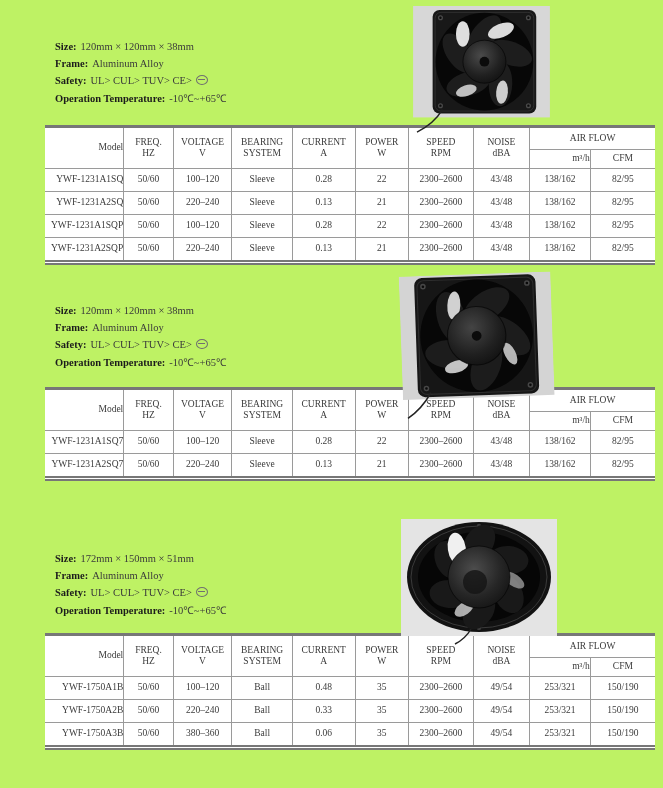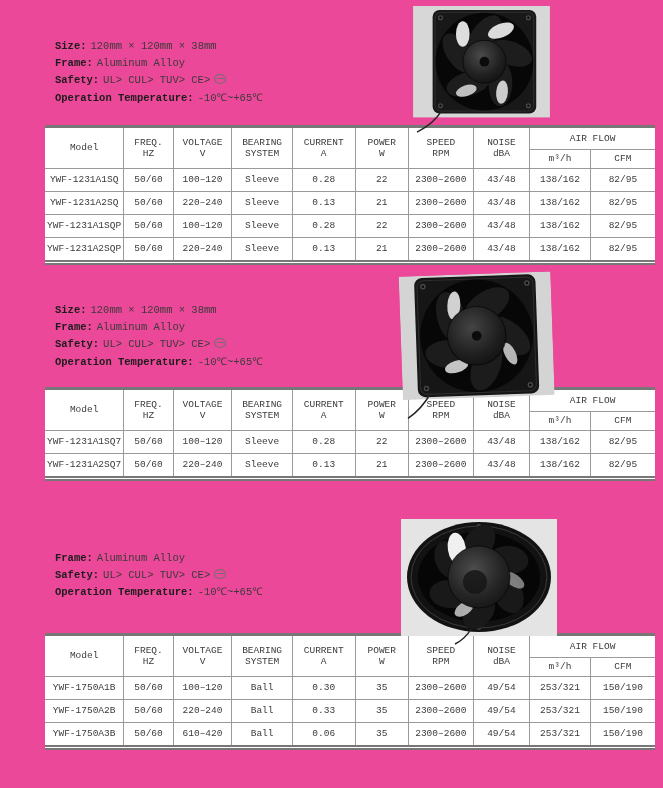--- a/index.html
+++ b/index.html
@@ -1,18 +1,18 @@
 <!DOCTYPE html>
 <html><head>
 <meta charset="utf-8">
 <style>
   html,body { margin:0; padding:0; background:#ffffff; }
   .page {
-    position:relative; width:663px; height:788px; background:#ec4899;
-    font-family:Liberation Mono, monospace; overflow:hidden;
+    position:relative; width:663px; height:788px; background:#bef264;
+    font-family:Liberation Serif, serif; overflow:hidden;
   }
   
   .info { position:absolute; left:55px; }
   .iline { font-size:10.5px; line-height:17.2px; color:#3a3a3a; white-space:nowrap; }
   .iline b { color:#1c1c1c; font-weight:bold; }
   .iv { margin-left:4px; }
   .cert {
     display:inline-block; width:10px; height:8px; border:1px solid #707070;
     border-radius:50%; margin-left:4px; vertical-align:-1px; position:relative;
   }
@@ -33,21 +33,21 @@
   }
   #table1 { top:125px; }
   #table2 { top:387px; }
   #table3 { top:633px; }
   table.spec { width:100%; border-collapse:collapse; table-layout:fixed; }
   table.spec th, table.spec td {
     border:1px solid #9a9a9a; font-size:9.5px; font-weight:normal;
     color:#3b3b3b; text-align:center; padding:0; line-height:11px;
     overflow:hidden; white-space:nowrap;
   }
-  table.spec tr > :first-child { border-left:none; }
+  table.spec tr > :first-child { border-left:none;text-align:right; }
   table.spec tr > :last-child  { border-right:none; }
   table.spec thead tr.h1 > *   { border-top:none; }
   table.spec tbody tr:last-child > td { border-bottom:none; }
   table.spec thead tr.h1 { height:21px; }
   table.spec thead tr.h2 { height:19px; }
   table.spec tbody tr   { height:23px; }
 </style>
 </head>
 <body>
 
@@ -326,20 +326,21 @@
             <td>2300–2600</td>
             <td>43/48</td>
             <td>138/162</td>
             <td>82/95</td>
         </tr>
       </tbody>
     </table>
   </div>
 
   <div class="info" style="top:550px">
+    <div class="iline"><b>Size:</b><span class="iv">172mm × 150mm × 51mm</span></div>
     <div class="iline"><b>Frame:</b><span class="iv">Aluminum Alloy</span></div>
     <div class="iline"><b>Safety:</b><span class="iv">UL&gt; CUL&gt; TUV&gt; CE&gt;</span><span class="cert"></span></div>
     <div class="iline"><b>Operation Temperature:</b><span class="iv">-10℃~+65℃</span></div>
   </div>
 
   <div class="fan" id="fan3">
     <svg viewBox="0 0 156 126">
       <defs>
         <radialGradient id="hub3" cx="42%" cy="38%" r="78%">
           <stop offset="0%" stop-color="#4d4d4d"></stop>
@@ -423,21 +424,21 @@
           <th>m³/h</th>
           <th>CFM</th>
         </tr>
       </thead>
       <tbody>
         <tr>
           <td>YWF-1750A1B</td>
             <td>50/60</td>
             <td>100–120</td>
             <td>Ball</td>
-            <td>0.30</td>
+            <td>0.48</td>
             <td>35</td>
             <td>2300–2600</td>
             <td>49/54</td>
             <td>253/321</td>
             <td>150/190</td>
         </tr>
         <tr>
           <td>YWF-1750A2B</td>
             <td>50/60</td>
             <td>220–240</td>
@@ -445,21 +446,21 @@
             <td>0.33</td>
             <td>35</td>
             <td>2300–2600</td>
             <td>49/54</td>
             <td>253/321</td>
             <td>150/190</td>
         </tr>
         <tr>
           <td>YWF-1750A3B</td>
             <td>50/60</td>
-            <td>610–420</td>
+            <td>380–360</td>
             <td>Ball</td>
             <td>0.06</td>
             <td>35</td>
             <td>2300–2600</td>
             <td>49/54</td>
             <td>253/321</td>
             <td>150/190</td>
         </tr>
       </tbody>
     </table>

